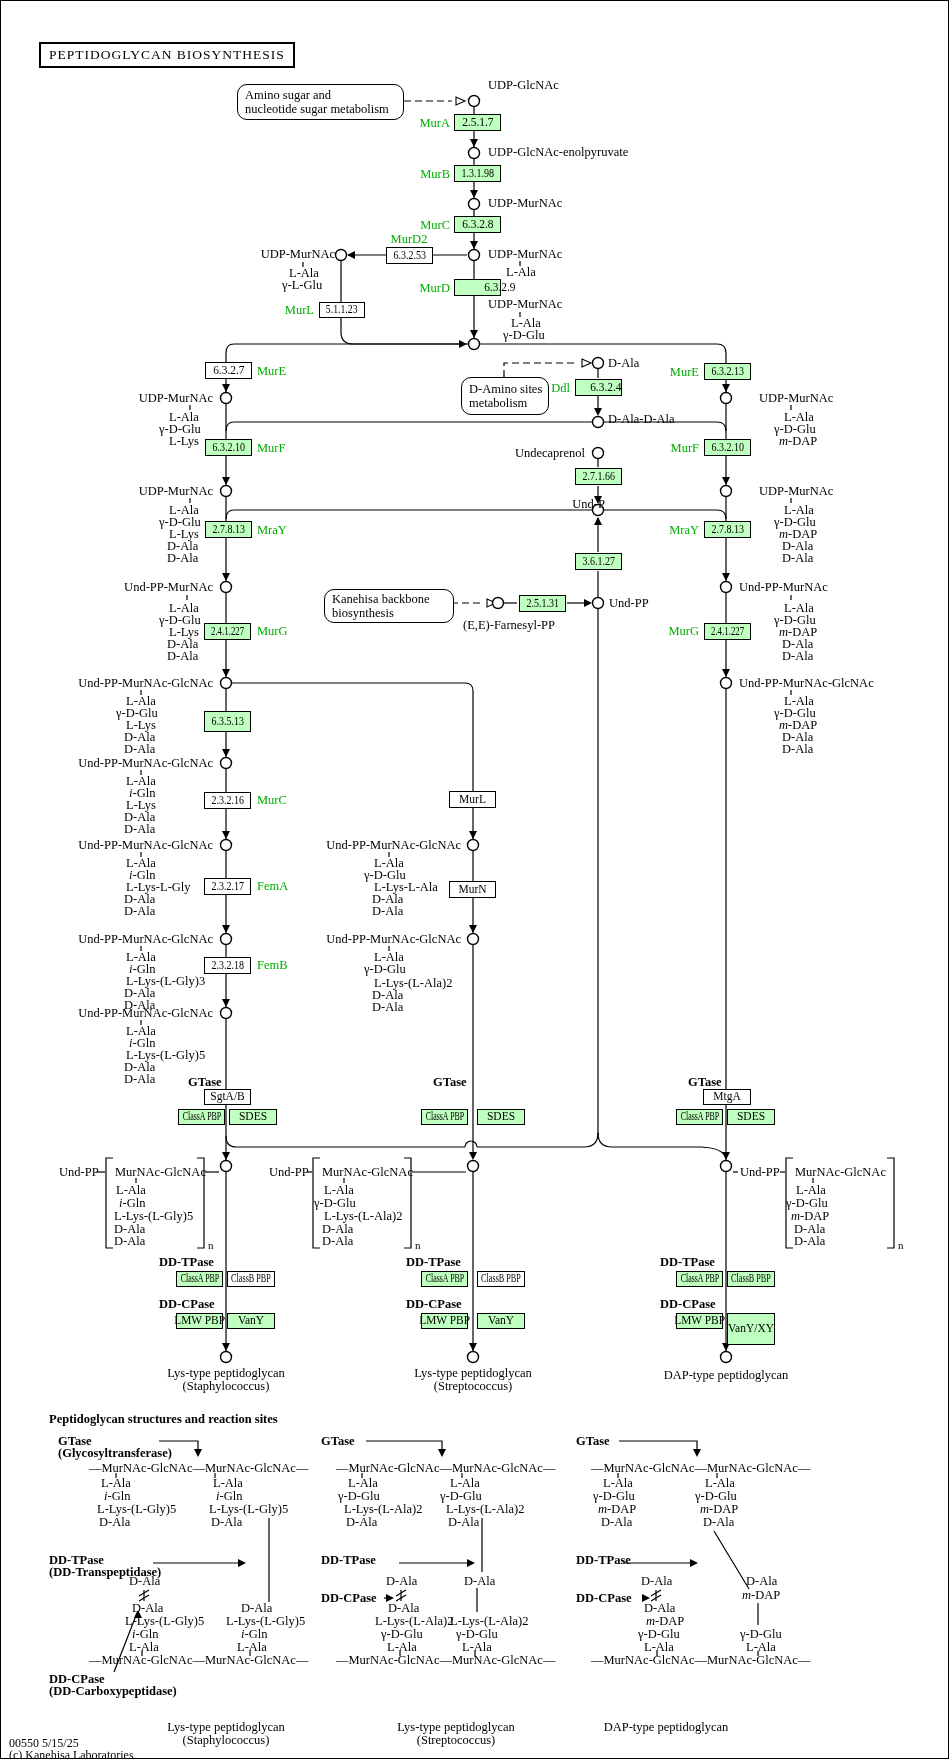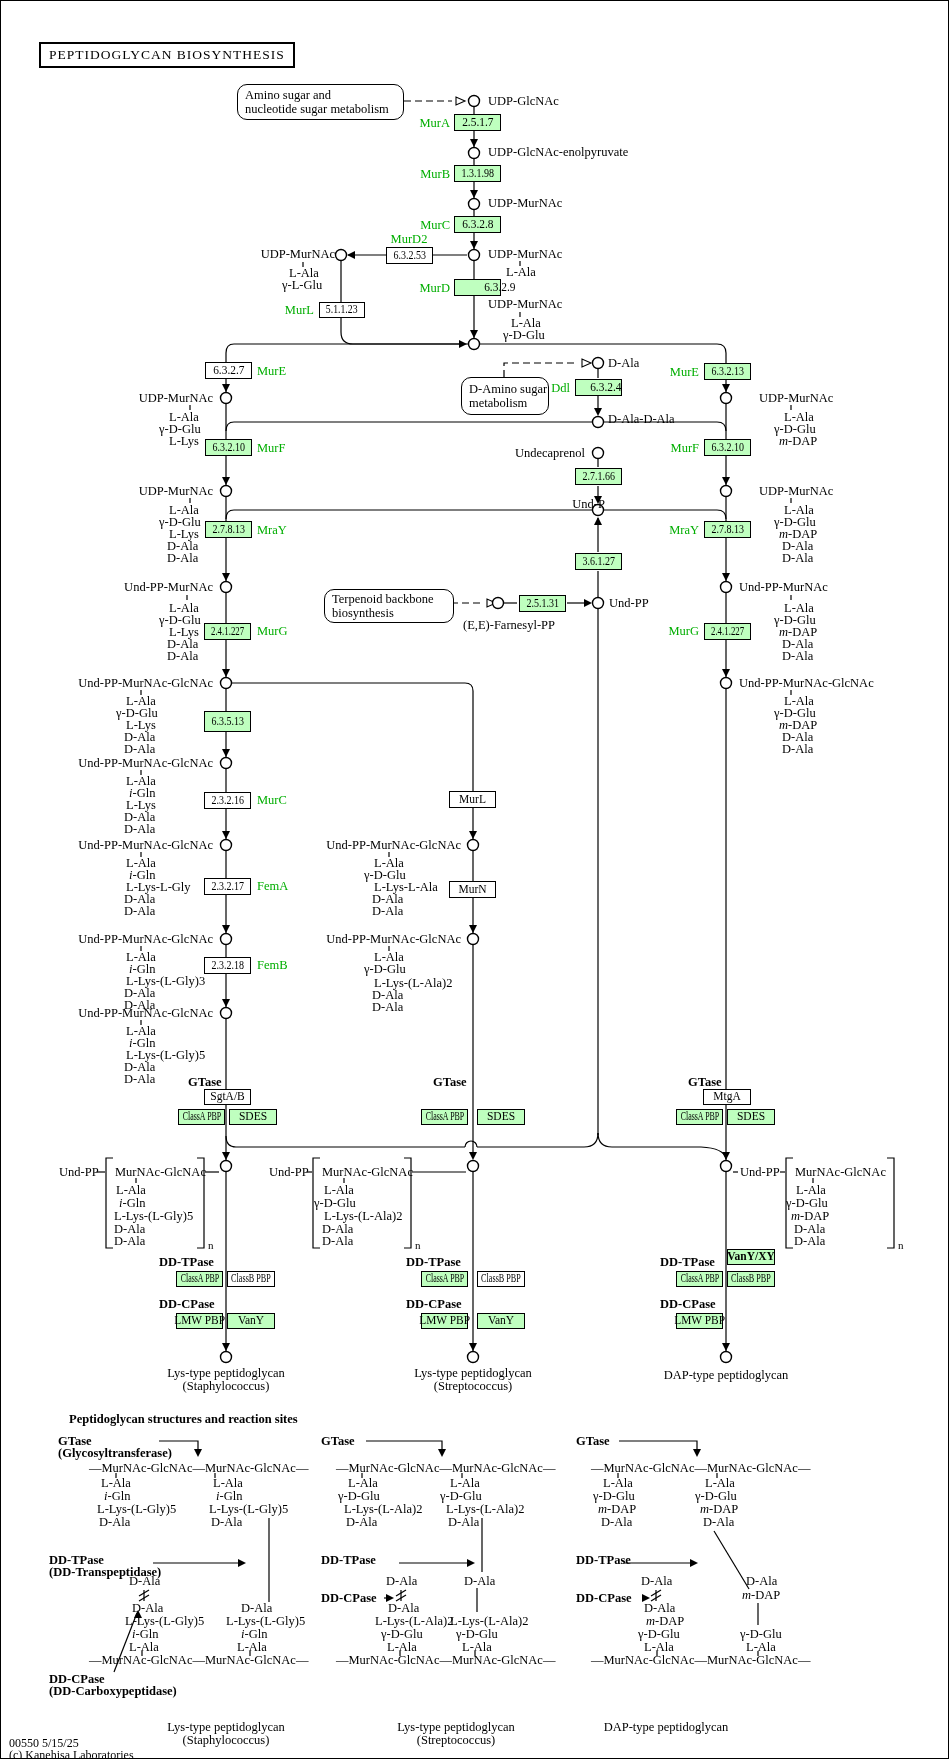--- a/index.html
+++ b/index.html
@@ -215,25 +215,25 @@
       <circle cx="725" cy="1165" r="5.5"></circle>
       <circle cx="725" cy="1356" r="5.5"></circle>
     </svg>
   <div class="foot" style="left:8px;top:1736px">00550 5/15/25</div>
   <div class="foot" style="left:8px;top:1748px">(c) Kanehisa Laboratories</div>
 <div class="ml" style="left: 236px; top: 83px; width: 167px; height: 36px;">
       <div>Amino sugar and</div>
       <div>nucleotide sugar metabolism</div>
     </div>
     <div class="ml" style="left: 460px; top: 376px; width: 88px; height: 38px;">
-      <div>D-Amino sugar</div>
+      <div>D-Amino sites</div>
       <div>metabolism</div>
     </div>
     <div class="ml" style="left: 323px; top: 588px; width: 130px; height: 34px;">
-      <div>Terpenoid backbone</div>
+      <div>Kanehisa backbone</div>
       <div>biosynthesis</div>
     </div>
     <div class="bx g" style="left: 453px; top: 113px; width: 47px; height: 17px;">
       <span style="transform: scaleX(0.99);">2.5.1.7</span>
     </div>
     <div class="bx g" style="left: 453px; top: 164px; width: 47px; height: 17px;">
       <span style="transform: scaleX(0.87);">1.3.1.98</span>
     </div>
     <div class="bx g" style="left: 453px; top: 215px; width: 47px; height: 17px;">
       <span style="transform: scaleX(0.99);">6.3.2.8</span>
@@ -351,42 +351,42 @@
     </div>
     <div class="bx g" style="left: 420px; top: 1312px; width: 47px; height: 16px;">
       <span style="transform: scaleX(0.99);">LMW PBP</span>
     </div>
     <div class="bx g" style="left: 476px; top: 1312px; width: 48px; height: 16px;">
       <span>VanY</span>
     </div>
     <div class="bx g" style="left: 675px; top: 1312px; width: 47px; height: 16px;">
       <span style="transform: scaleX(0.99);">LMW PBP</span>
     </div>
-    <div class="bx g" style="left: 726px; top: 1248px; width: 48px; height: 16px; font-weight: bold;">
+    <div class="bx g" style="left: 726px; top: 1312px; width: 48px; height: 32px;">
       <span>VanY/XY</span>
     </div>
     <div class="gene r" style="left: 449px; top: 116px;">MurA</div>
     <div class="gene r" style="left: 449px; top: 167px;">MurB</div>
     <div class="gene r" style="left: 449px; top: 218px;">MurC</div>
     <div class="gene c" style="left: 408px; top: 232px;">MurD2</div>
     <div class="gene r" style="left: 449px; top: 281px;">MurD</div>
     <div class="gene r" style="left: 313px; top: 303px;">MurL</div>
     <div class="gene " style="left: 256px; top: 364px;">MurE</div>
     <div class="gene r" style="left: 698px; top: 365px;">MurE</div>
     <div class="gene r" style="left: 569px; top: 381px;">Ddl</div>
     <div class="gene " style="left: 256px; top: 441px;">MurF</div>
     <div class="gene r" style="left: 698px; top: 441px;">MurF</div>
     <div class="gene " style="left: 256px; top: 523px;">MraY</div>
     <div class="gene r" style="left: 698px; top: 523px;">MraY</div>
     <div class="gene " style="left: 256px; top: 624px;">MurG</div>
     <div class="gene r" style="left: 698px; top: 624px;">MurG</div>
     <div class="gene " style="left: 256px; top: 793px;">MurC</div>
     <div class="gene " style="left: 256px; top: 879px;">FemA</div>
     <div class="gene " style="left: 256px; top: 958px;">FemB</div>
-    <div class="lbl" style="left: 487px; top: 94px;">UDP-GlcNAc</div>
+    <div class="lbl" style="left: 487px; top: 78px;">UDP-GlcNAc</div>
     <div class="lbl" style="left: 487px; top: 145px;">UDP-GlcNAc-enolpyruvate</div>
     <div class="lbl" style="left: 487px; top: 196px;">UDP-MurNAc</div>
     <div class="lbl" style="left: 487px; top: 247px;">UDP-MurNAc</div>
     <div class="lbl" style="left: 505px; top: 265px;">L-Ala</div>
     <div class="lbl" style="left: 487px; top: 297px;">UDP-MurNAc</div>
     <div class="lbl" style="left: 510px; top: 316px;">L-Ala</div>
     <div class="lbl" style="left: 502px; top: 328px;">γ-D-Glu</div>
     <div class="lbl r" style="left: 334px; top: 247px;">UDP-MurNAc</div>
     <div class="lbl" style="left: 288px; top: 266px;">L-Ala</div>
     <div class="lbl" style="left: 281px; top: 278px;">γ-L-Glu</div>
@@ -507,21 +507,21 @@
     <div class="lbl b" style="left: 405px; top: 1255px;">DD-TPase</div>
     <div class="lbl b" style="left: 659px; top: 1255px;">DD-TPase</div>
     <div class="lbl b" style="left: 158px; top: 1297px;">DD-CPase</div>
     <div class="lbl b" style="left: 405px; top: 1297px;">DD-CPase</div>
     <div class="lbl b" style="left: 659px; top: 1297px;">DD-CPase</div>
     <div class="lbl c" style="left: 225px; top: 1366px;">Lys-type peptidoglycan</div>
     <div class="lbl c" style="left: 225px; top: 1379px;">(Staphylococcus)</div>
     <div class="lbl c" style="left: 472px; top: 1366px;">Lys-type peptidoglycan</div>
     <div class="lbl c" style="left: 472px; top: 1379px;">(Streptococcus)</div>
     <div class="lbl c" style="left: 725px; top: 1368px;">DAP-type peptidoglycan</div>
-    <div class="lbl b" style="left: 68px; top: 1412px;">Peptidoglycan structures and reaction sites</div>
+    <div class="lbl b" style="left: 48px; top: 1412px;">Peptidoglycan structures and reaction sites</div>
     <div class="lbl b" style="left: 57px; top: 1434px;">GTase</div>
     <div class="lbl b" style="left: 57px; top: 1446px;">(Glycosyltransferase)</div>
     <div class="lbl" style="left: 88px; top: 1461px;">—MurNAc-GlcNAc—MurNAc-GlcNAc—</div>
     <div class="lbl" style="left: 100px; top: 1476px;">L-Ala</div>
     <div class="lbl" style="left: 103px; top: 1489px;"><i>i</i>-Gln</div>
     <div class="lbl" style="left: 96px; top: 1502px;">L-Lys-(L-Gly)5</div>
     <div class="lbl" style="left: 98px; top: 1515px;">D-Ala</div>
     <div class="lbl" style="left: 212px; top: 1476px;">L-Ala</div>
     <div class="lbl" style="left: 215px; top: 1489px;"><i>i</i>-Gln</div>
     <div class="lbl" style="left: 208px; top: 1502px;">L-Lys-(L-Gly)5</div>

